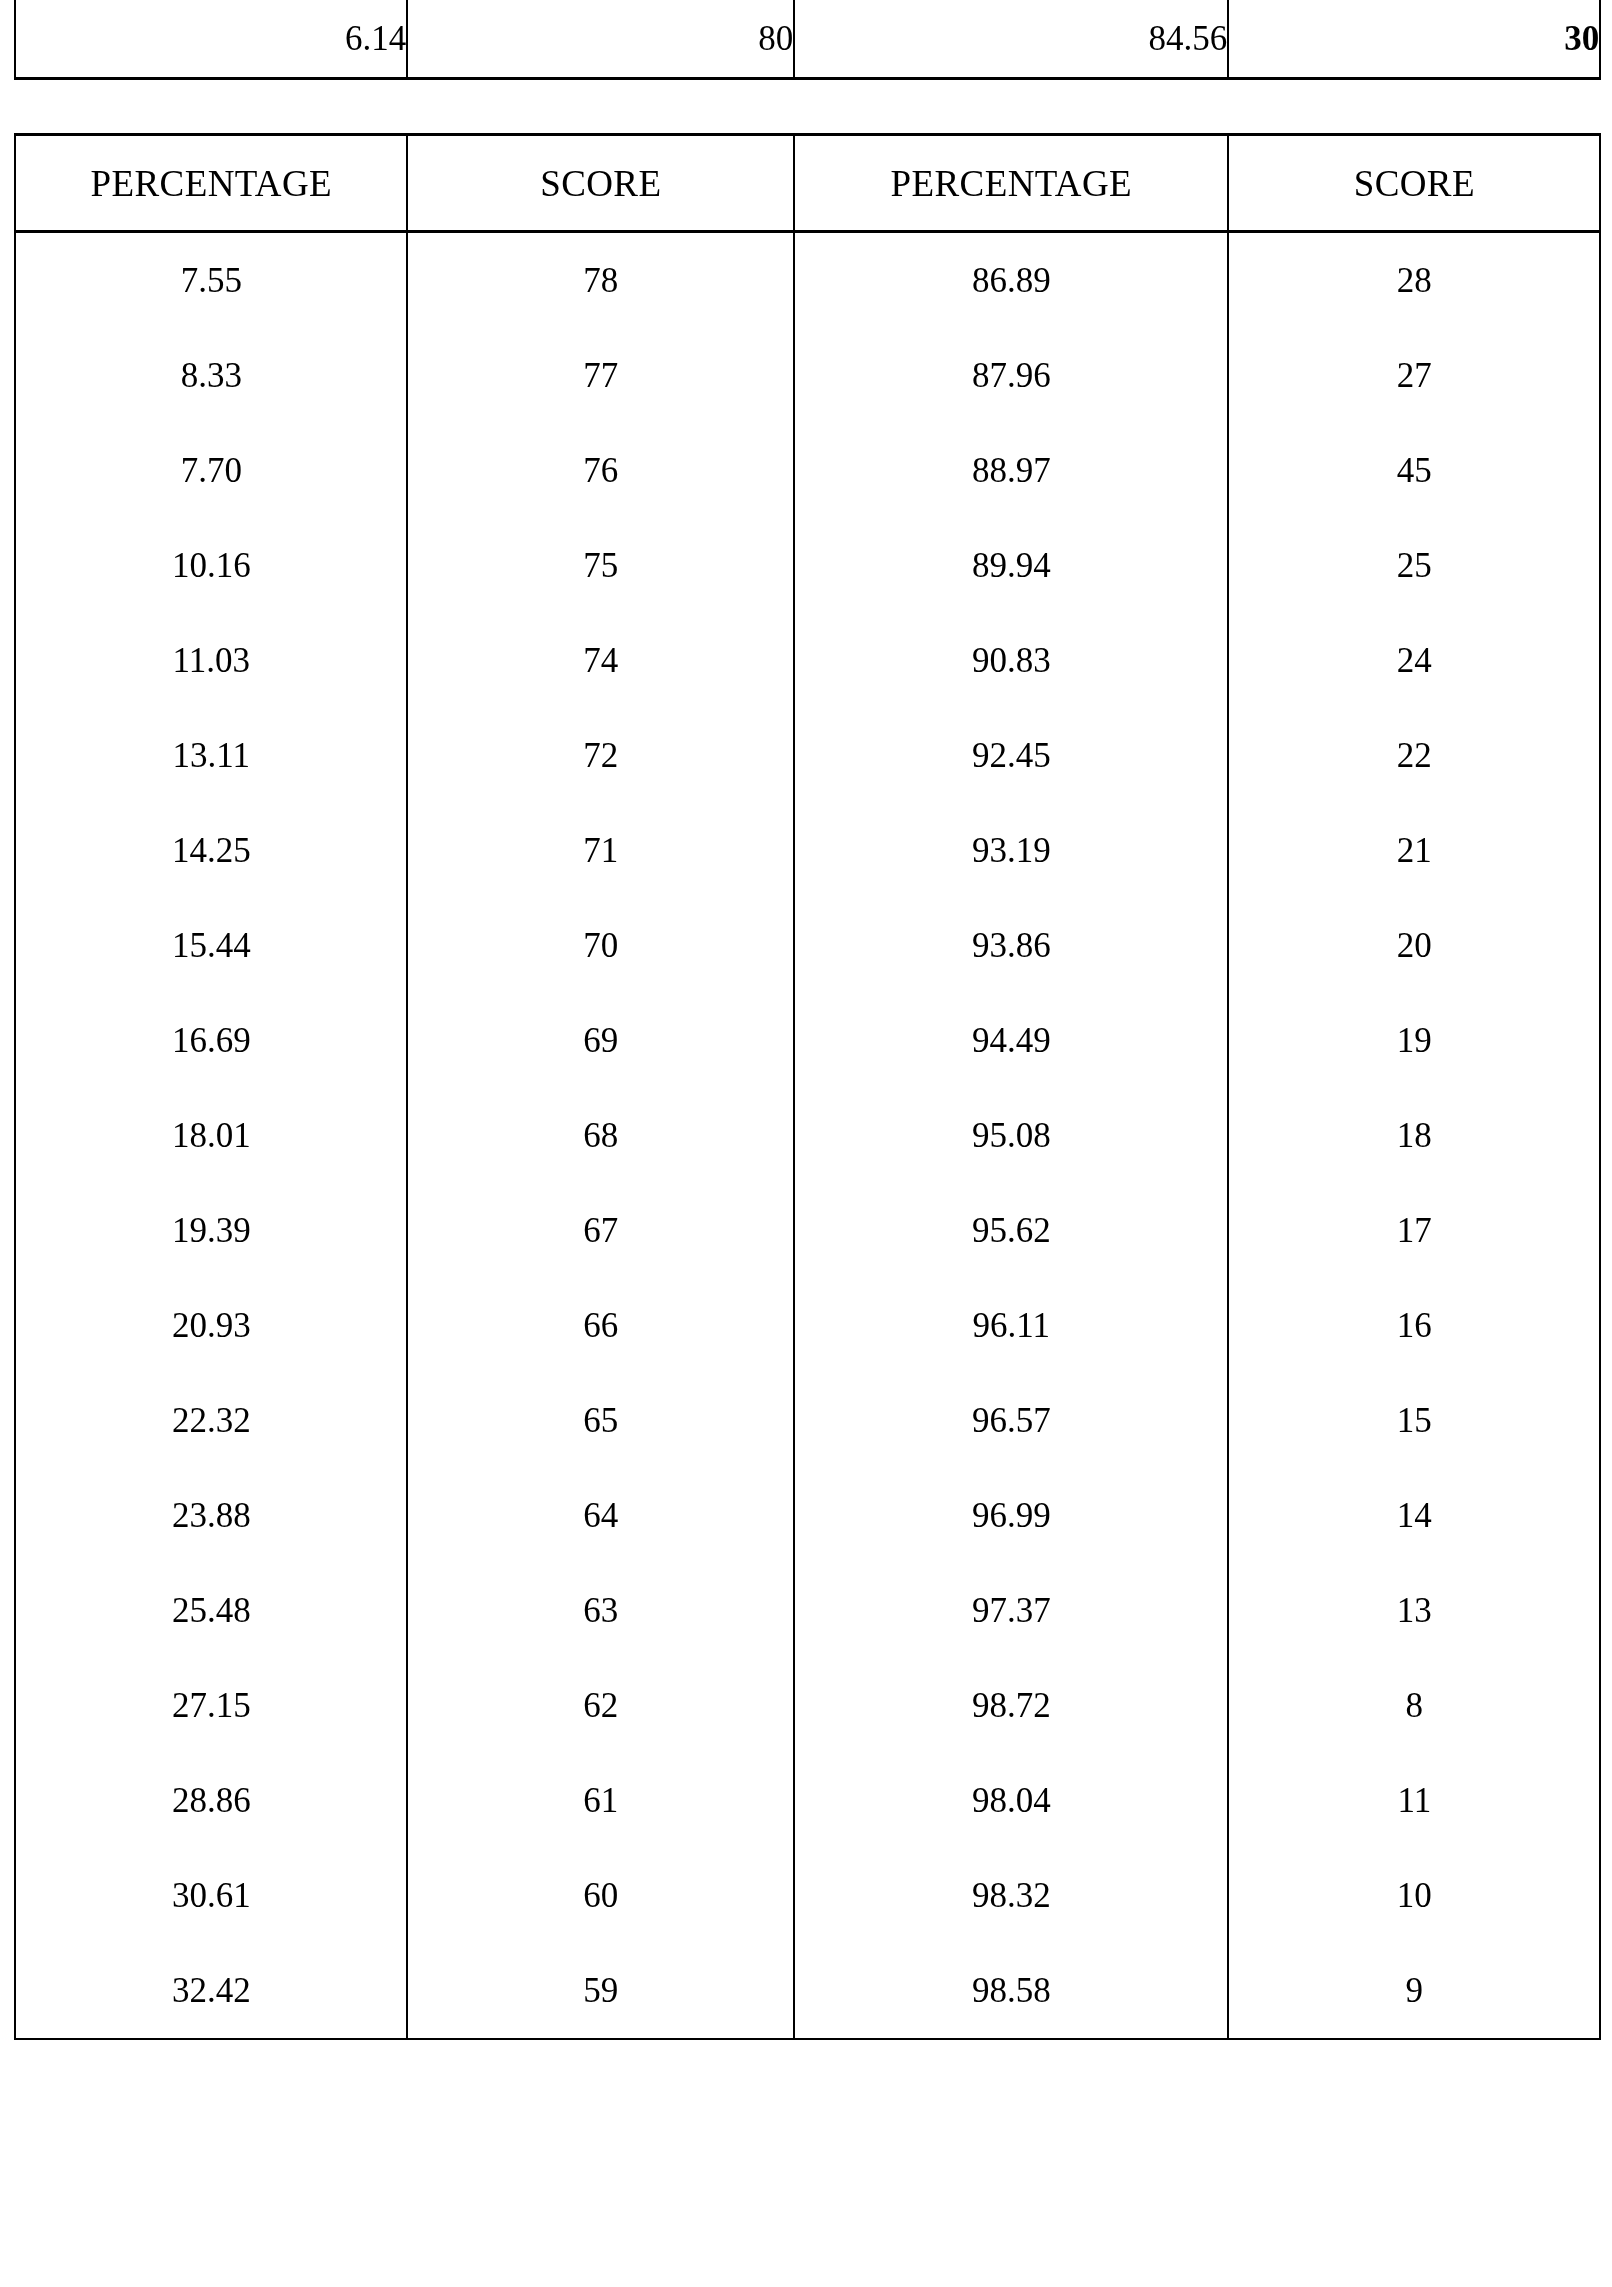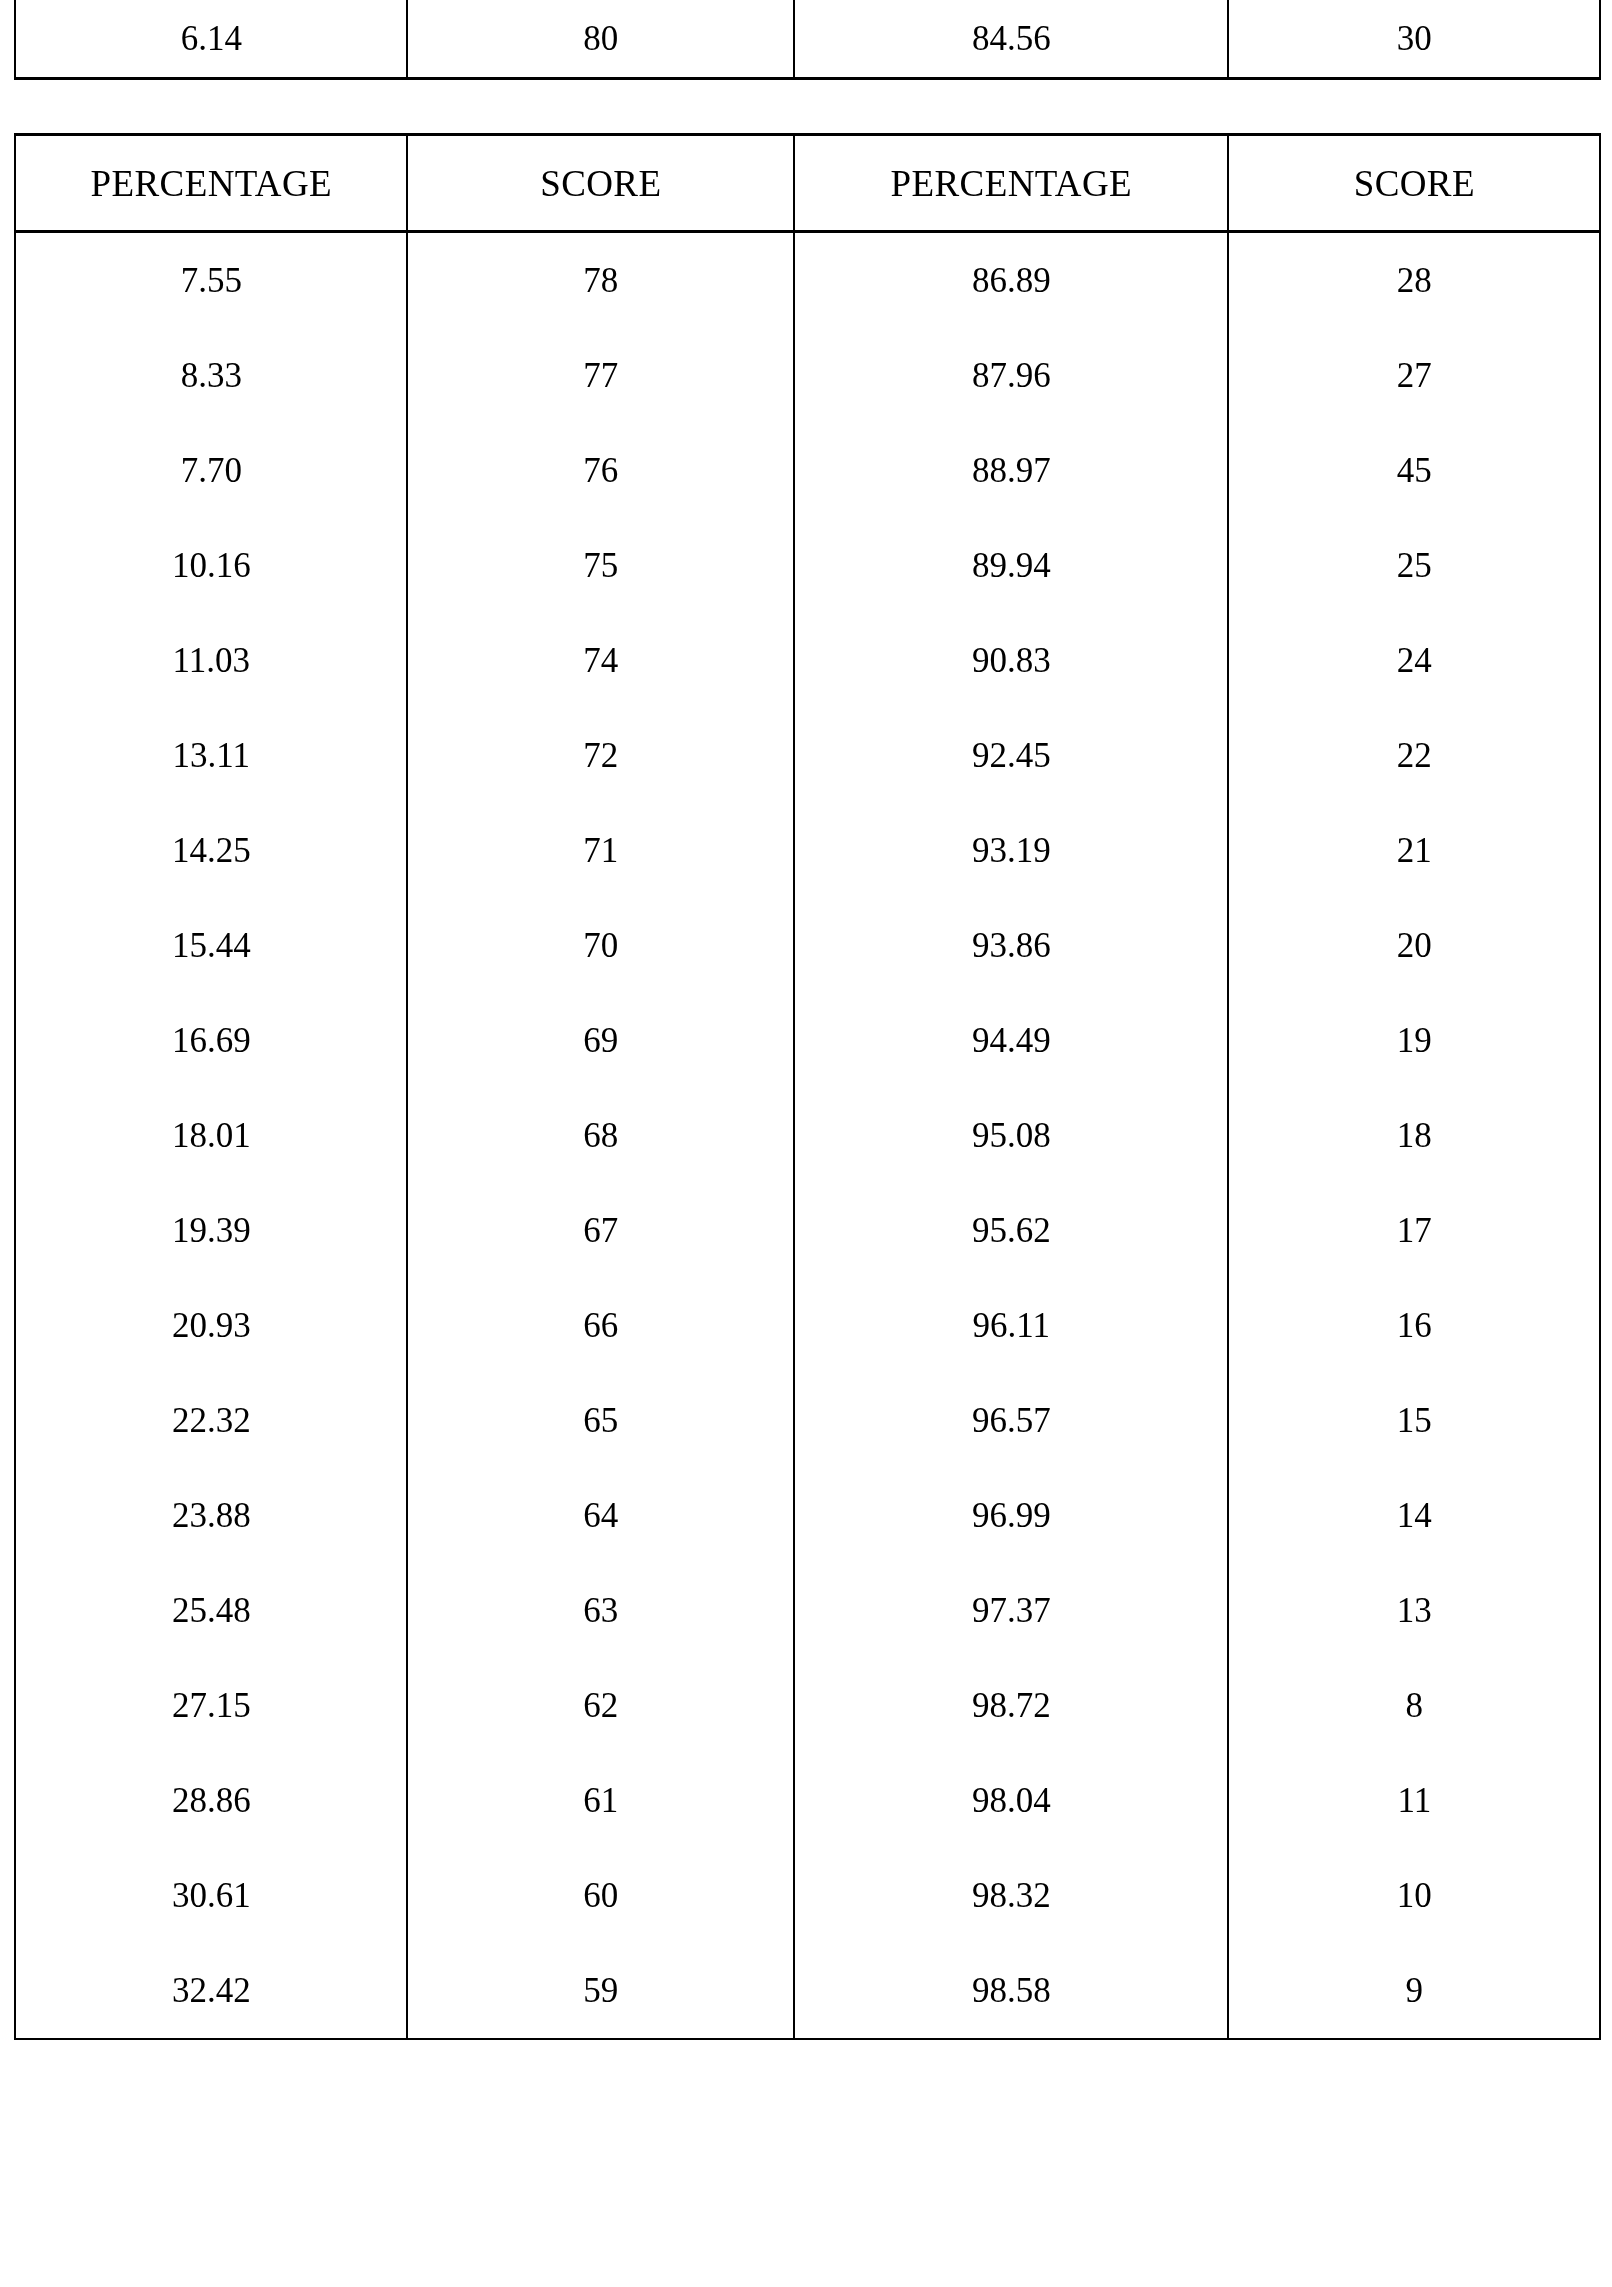--- a/index.html
+++ b/index.html
@@ -31,29 +31,29 @@
   table.grade-table col.c-scr  { width: 387px; }
   table.grade-table col.c-pct2 { width: 434px; }
   table.grade-table col.c-scr2 { width: 372px; }
 
   
   .fragment-table td {
     border-left: 2.2px solid #000;
     border-right: 2.2px solid #000;
     border-bottom: 3.6px solid #000;
     border-top: none;
-    text-align: center;
+    text-align: right;
     vertical-align: middle;
     height: 77px;
     font-size: 35px;
     line-height: 1;
     padding: 0;
   }
   .fragment-table td:first-child { border-left: 2.7px solid #000; }
-  .fragment-table td:last-child  { border-right: 2.7px solid #000; }
+  .fragment-table td:last-child  { border-right: 2.7px solid #000; font-weight: bold; }
 
   .table-gap { height: 53px; }
 
   
   .main-table { margin-top: 0; }
   .main-table th,
   .main-table td {
     border-left: 2.2px solid #000;
     border-right: 2.2px solid #000;
     text-align: center;

